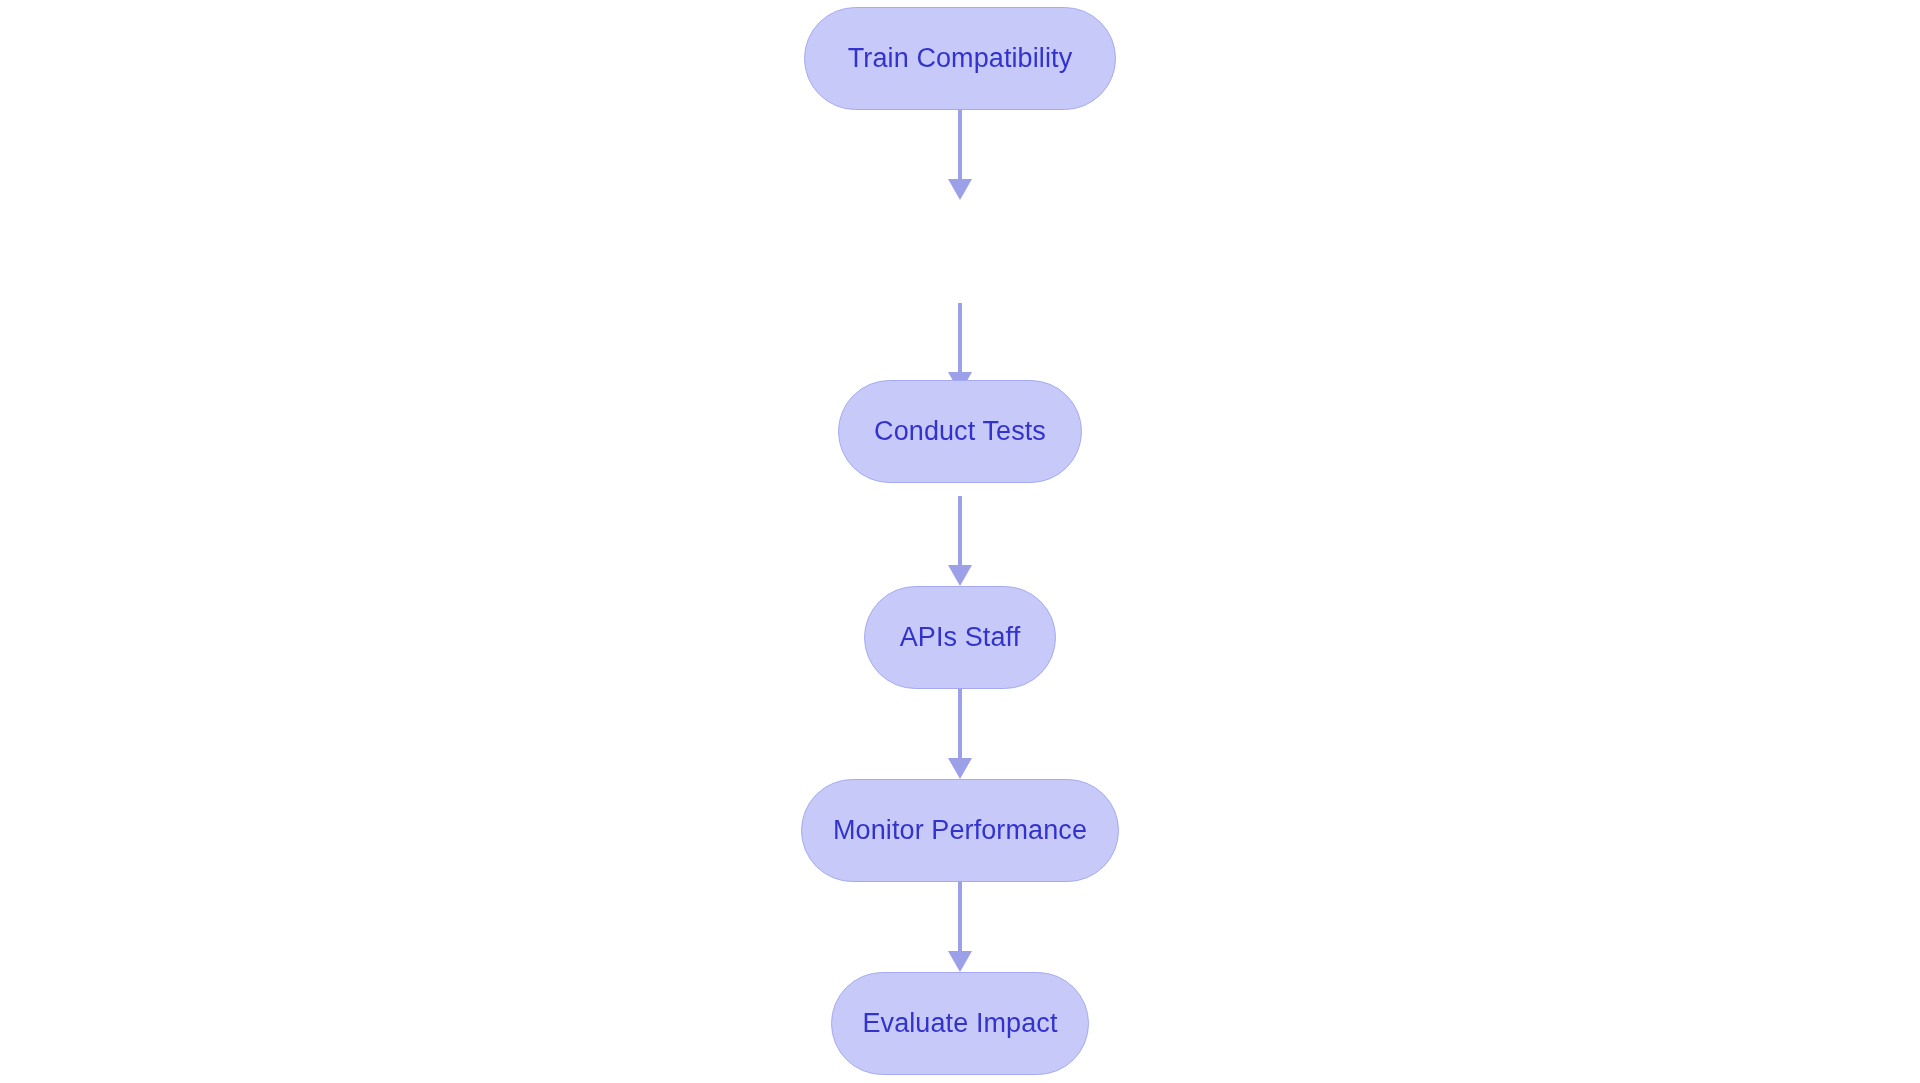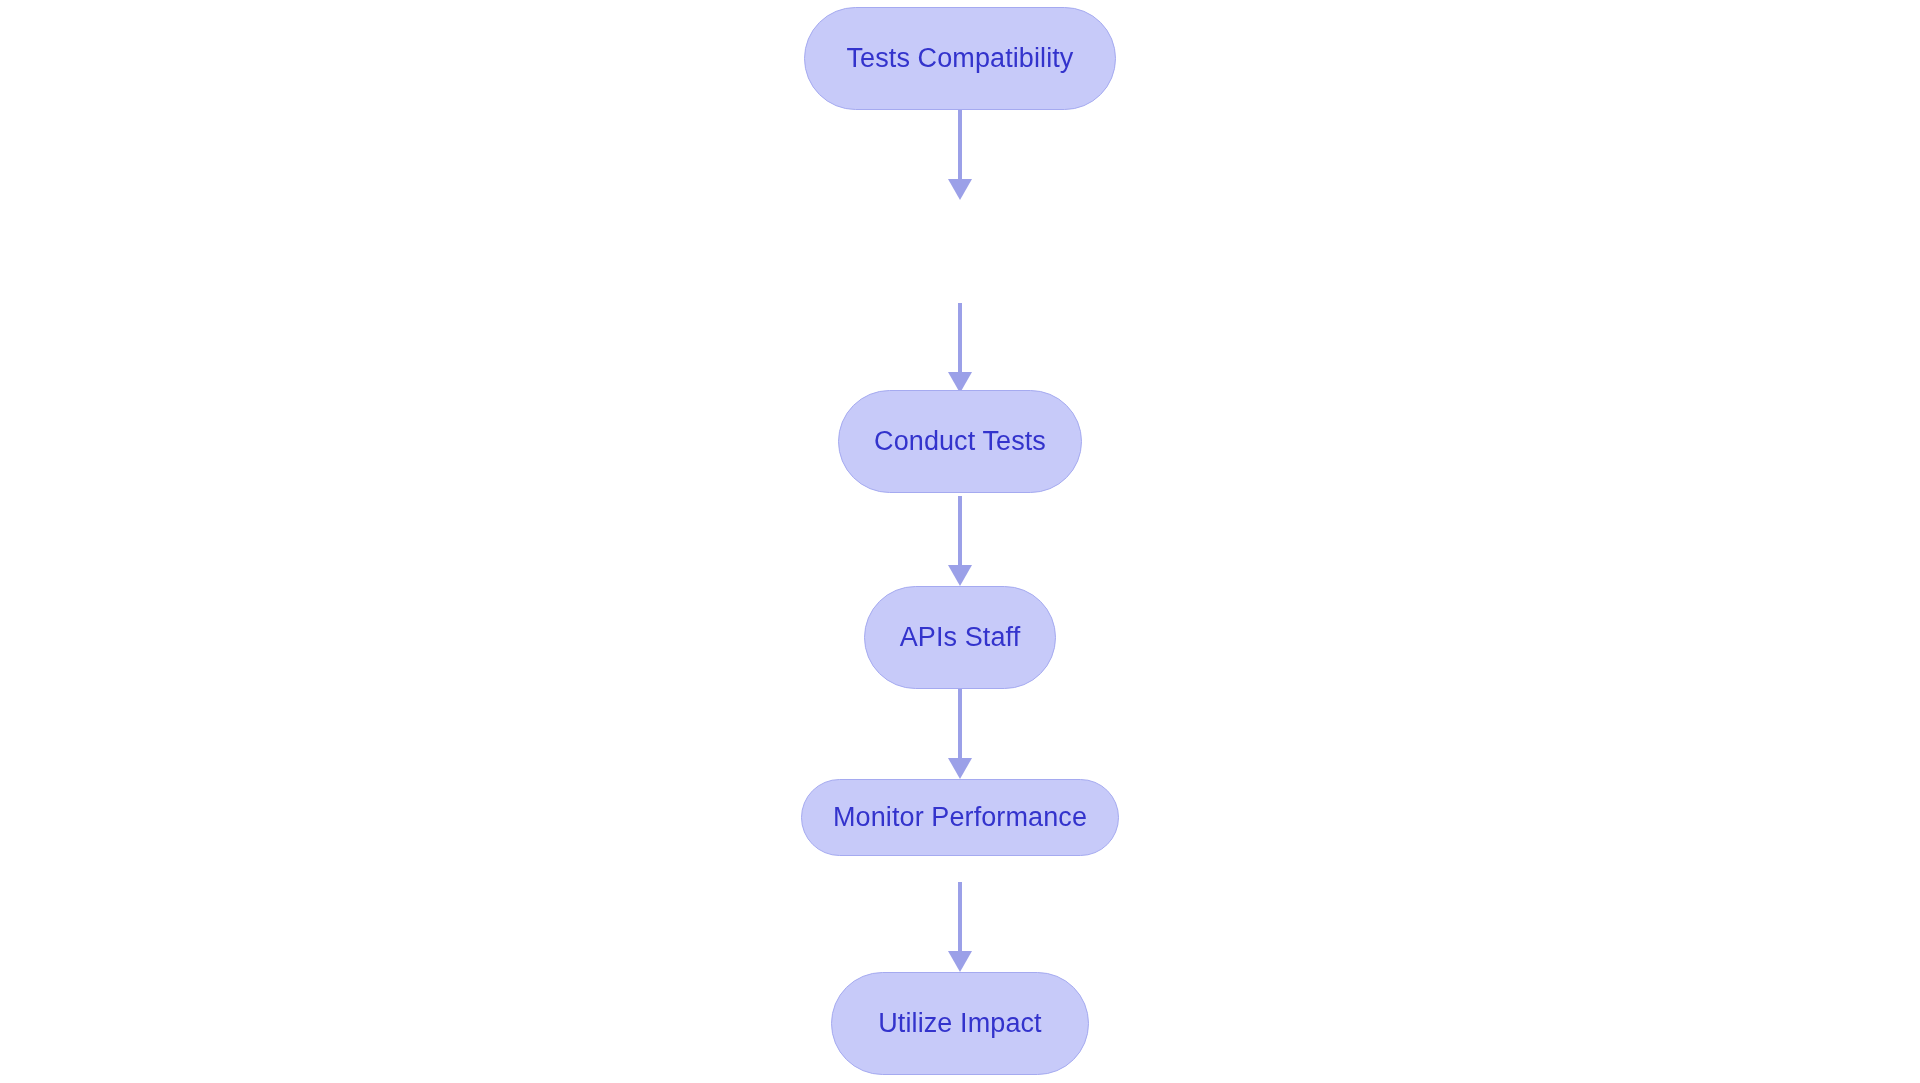--- a/index.html
+++ b/index.html
@@ -101,33 +101,33 @@
     <div class="shaft" style="height:69px;"></div>
     <div class="head"></div>
   </div>
 
   <div class="connector" style="top:882px; height:90px;">
     <div class="shaft" style="height:69px;"></div>
     <div class="head"></div>
   </div>
 
   <div class="node" style="top:7px; width:312px; height:103px;">
-    <span class="node-label">Tests Compatibility</span>
+    <span class="node-label">Train Compatibility</span>
   </div>
 
 
-  <div class="node" style="top:390px; width:244px; height:103px;">
+  <div class="node" style="top:380px; width:244px; height:103px;">
     <span class="node-label">Conduct Tests</span>
   </div>
 
   <div class="node" style="top:586px; width:192px; height:103px;">
     <span class="node-label">APIs Staff</span>
   </div>
 
-  <div class="node" style="top:779px; width:318px; height:77px;">
+  <div class="node" style="top:779px; width:318px; height:103px;">
     <span class="node-label">Monitor Performance</span>
   </div>
 
   <div class="node" style="top:972px; width:258px; height:103px;">
-    <span class="node-label">Utilize Impact</span>
+    <span class="node-label">Evaluate Impact</span>
   </div>
 
 </div>
 
 </body></html>

